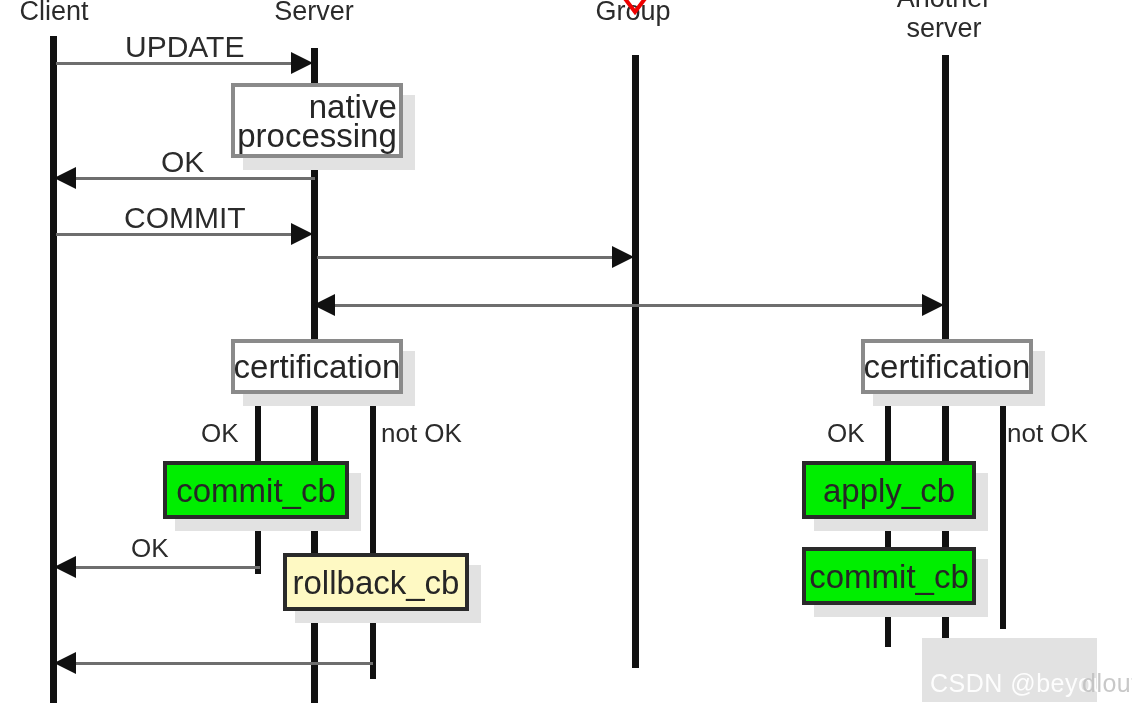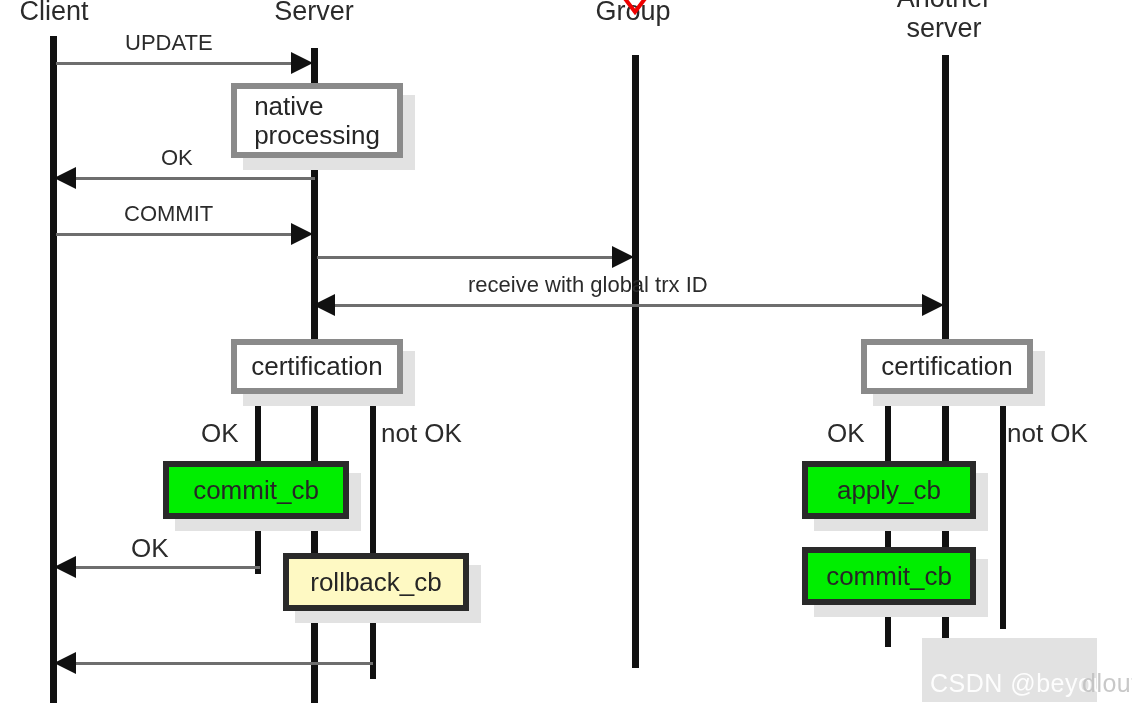--- a/index.html
+++ b/index.html
@@ -36,28 +36,28 @@
   
   .branch {
     position: absolute;
     width: 6px;
     background: #111111;
   }
   
   .box {
     position: absolute;
     box-sizing: border-box;
-    border: 6px solid #14532d;
+    border: 4px solid #14532d;
     display: flex;
     align-items: center;
     justify-content: center;
-    font-size: 26px;
+    font-size: 33px;
     color: #262626;
     line-height: 29px;
-    text-align: left;
+    text-align: right;
     z-index: 5;
   }
   .box.white { background: #ffffff; border-color: #8a8a8a; }
   .box.green { background: #00ee00; border-color: #2a2a2a; }
   .box.red   { background: #fef9c3; border-color: #2a2a2a; }
   .box-shadow {
     position: absolute;
     background: #e2e2e2;
     z-index: 3;
   }
@@ -78,21 +78,21 @@
     border-bottom: 11px solid transparent;
     border-left: 22px solid #111111;
   }
   .arrow-head.left {
     border-top: 11px solid transparent;
     border-bottom: 11px solid transparent;
     border-right: 22px solid #111111;
   }
   .msg-label {
     position: absolute;
-    font-size: 22px;
+    font-size: 30px;
     color: #2b2b2b;
     white-space: nowrap;
     z-index: 6;
   }
   .branch-label {
     position: absolute;
     font-size: 26px;
     color: #2b2b2b;
     white-space: nowrap;
     z-index: 6;
@@ -154,21 +154,20 @@
   <div class="arrow-line" style="left:70px; top:177px; width:245px;"></div>
   <div class="arrow-head left" style="left:54px; top:167px;"></div>
 
   <div class="msg-label" style="left:124px; top:201px;">COMMIT</div>
   <div class="arrow-line" style="left:56px; top:233px; width:237px;"></div>
   <div class="arrow-head right" style="left:291px; top:223px;"></div>
 
   <div class="arrow-line" style="left:317px; top:256px; width:297px;"></div>
   <div class="arrow-head right" style="left:612px; top:246px;"></div>
 
-  <div class="msg-label" style="left:468px; top:272px;">receive with  global trx ID</div>
   <div class="arrow-line" style="left:330px; top:304px; width:594px;"></div>
   <div class="arrow-head left" style="left:313px; top:294px;"></div>
   <div class="arrow-head right" style="left:922px; top:294px;"></div>
 
   <div class="box-shadow" style="left:243px; top:351px; width:172px; height:55px;"></div>
   <div class="box white" style="left:231px; top:339px; width:172px; height:55px;">
     <span>certification</span>
   </div>
 
   <div class="branch" style="left:255px; top:394px; height:70px;"></div>

